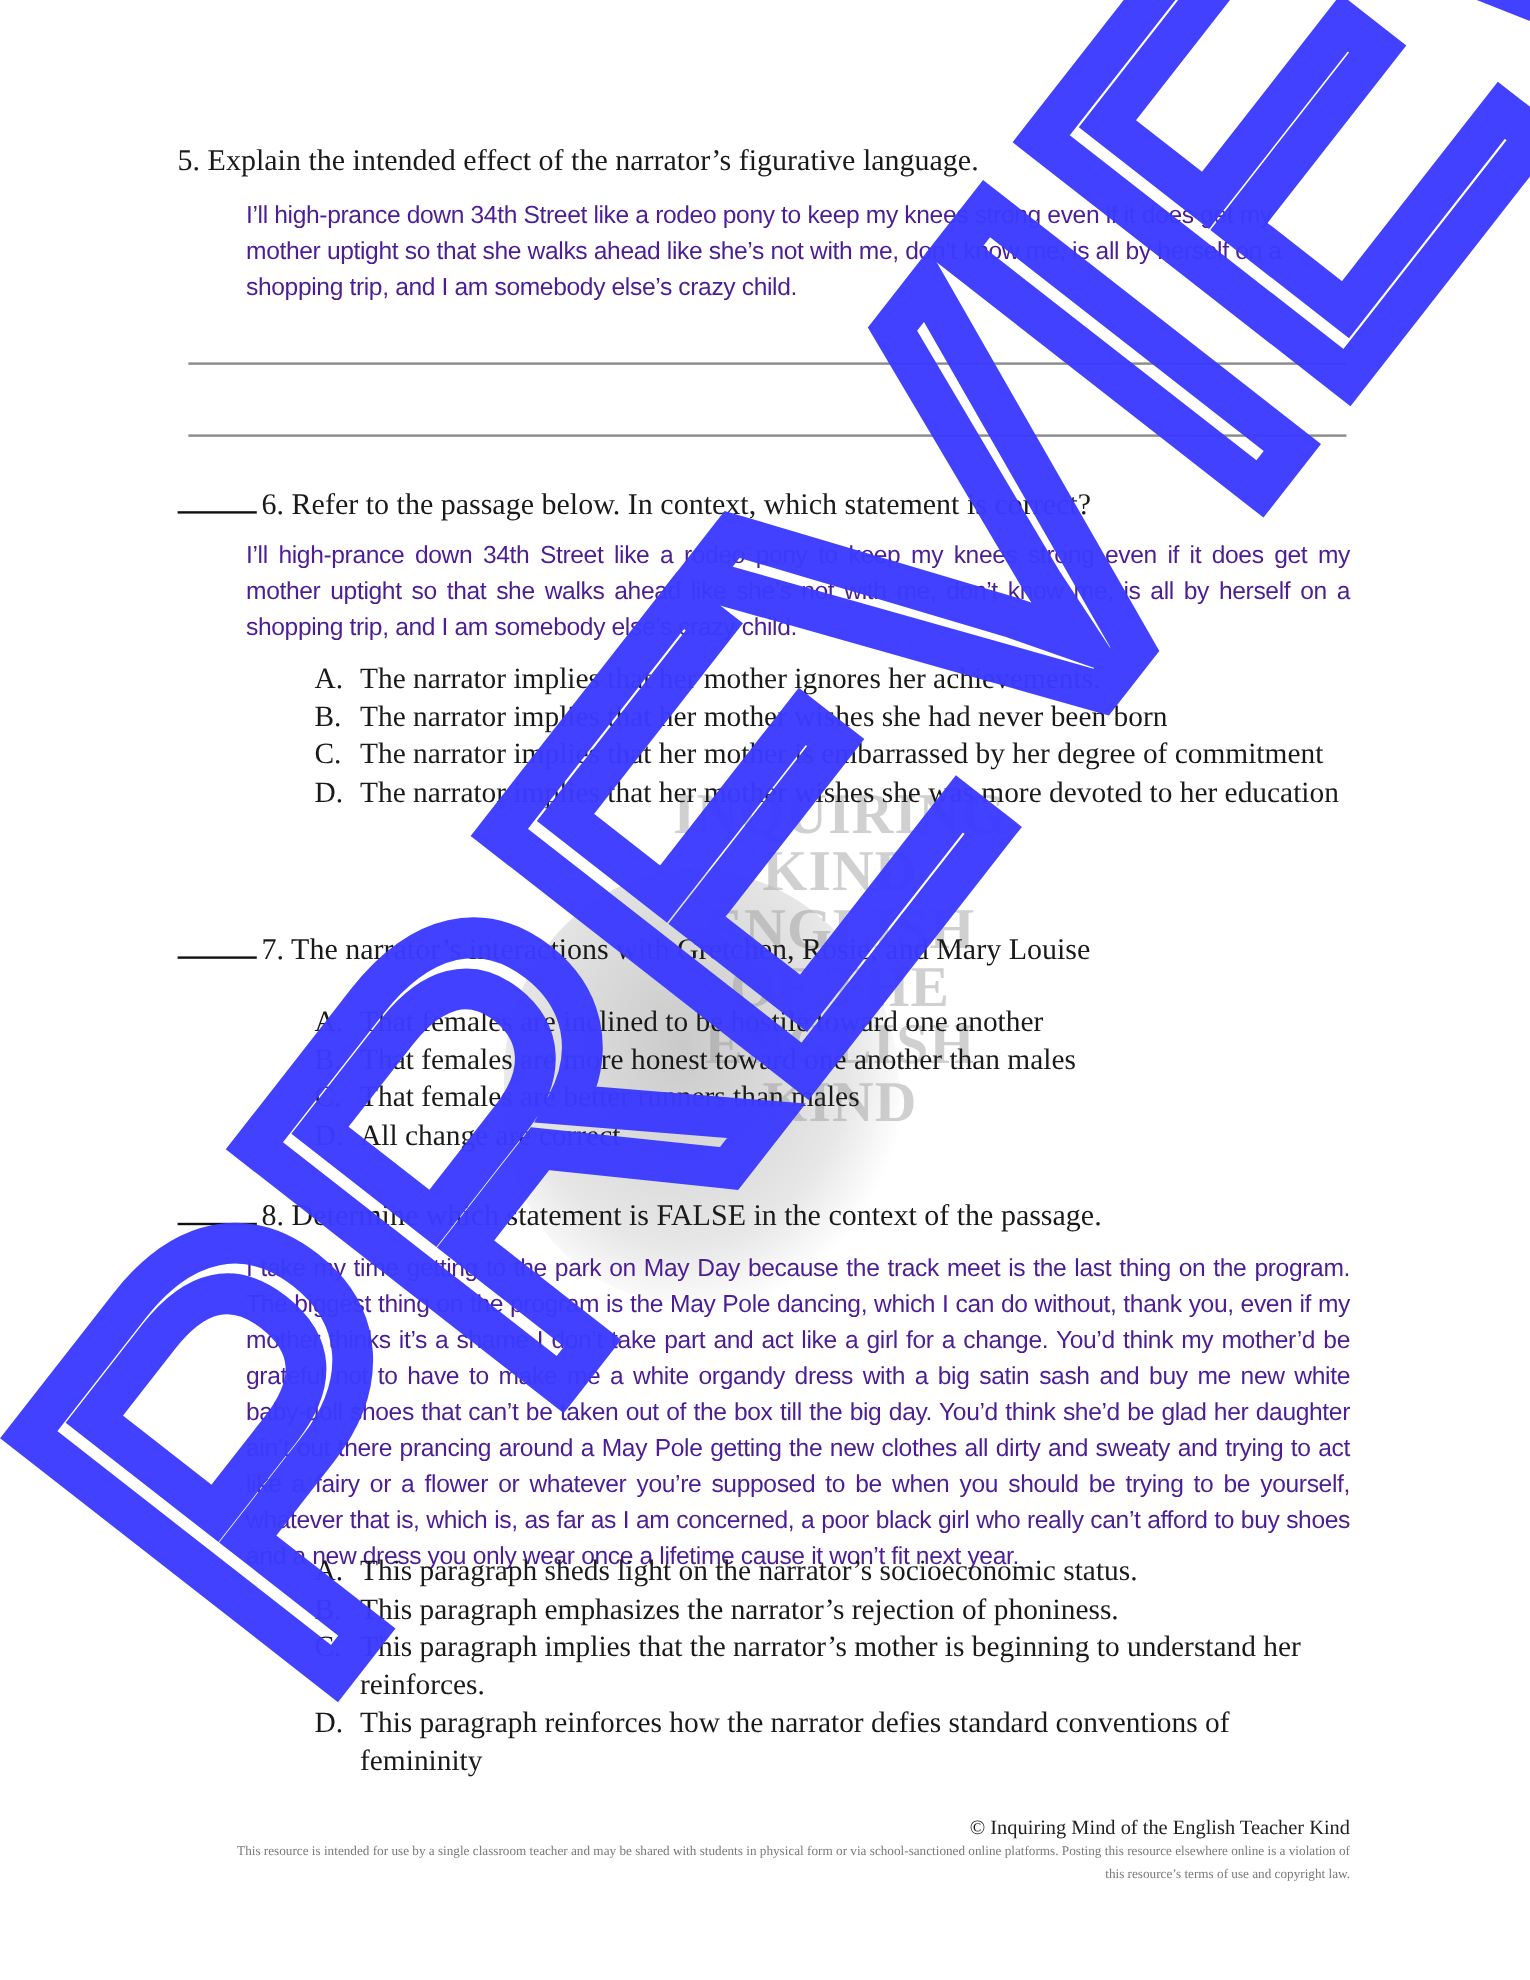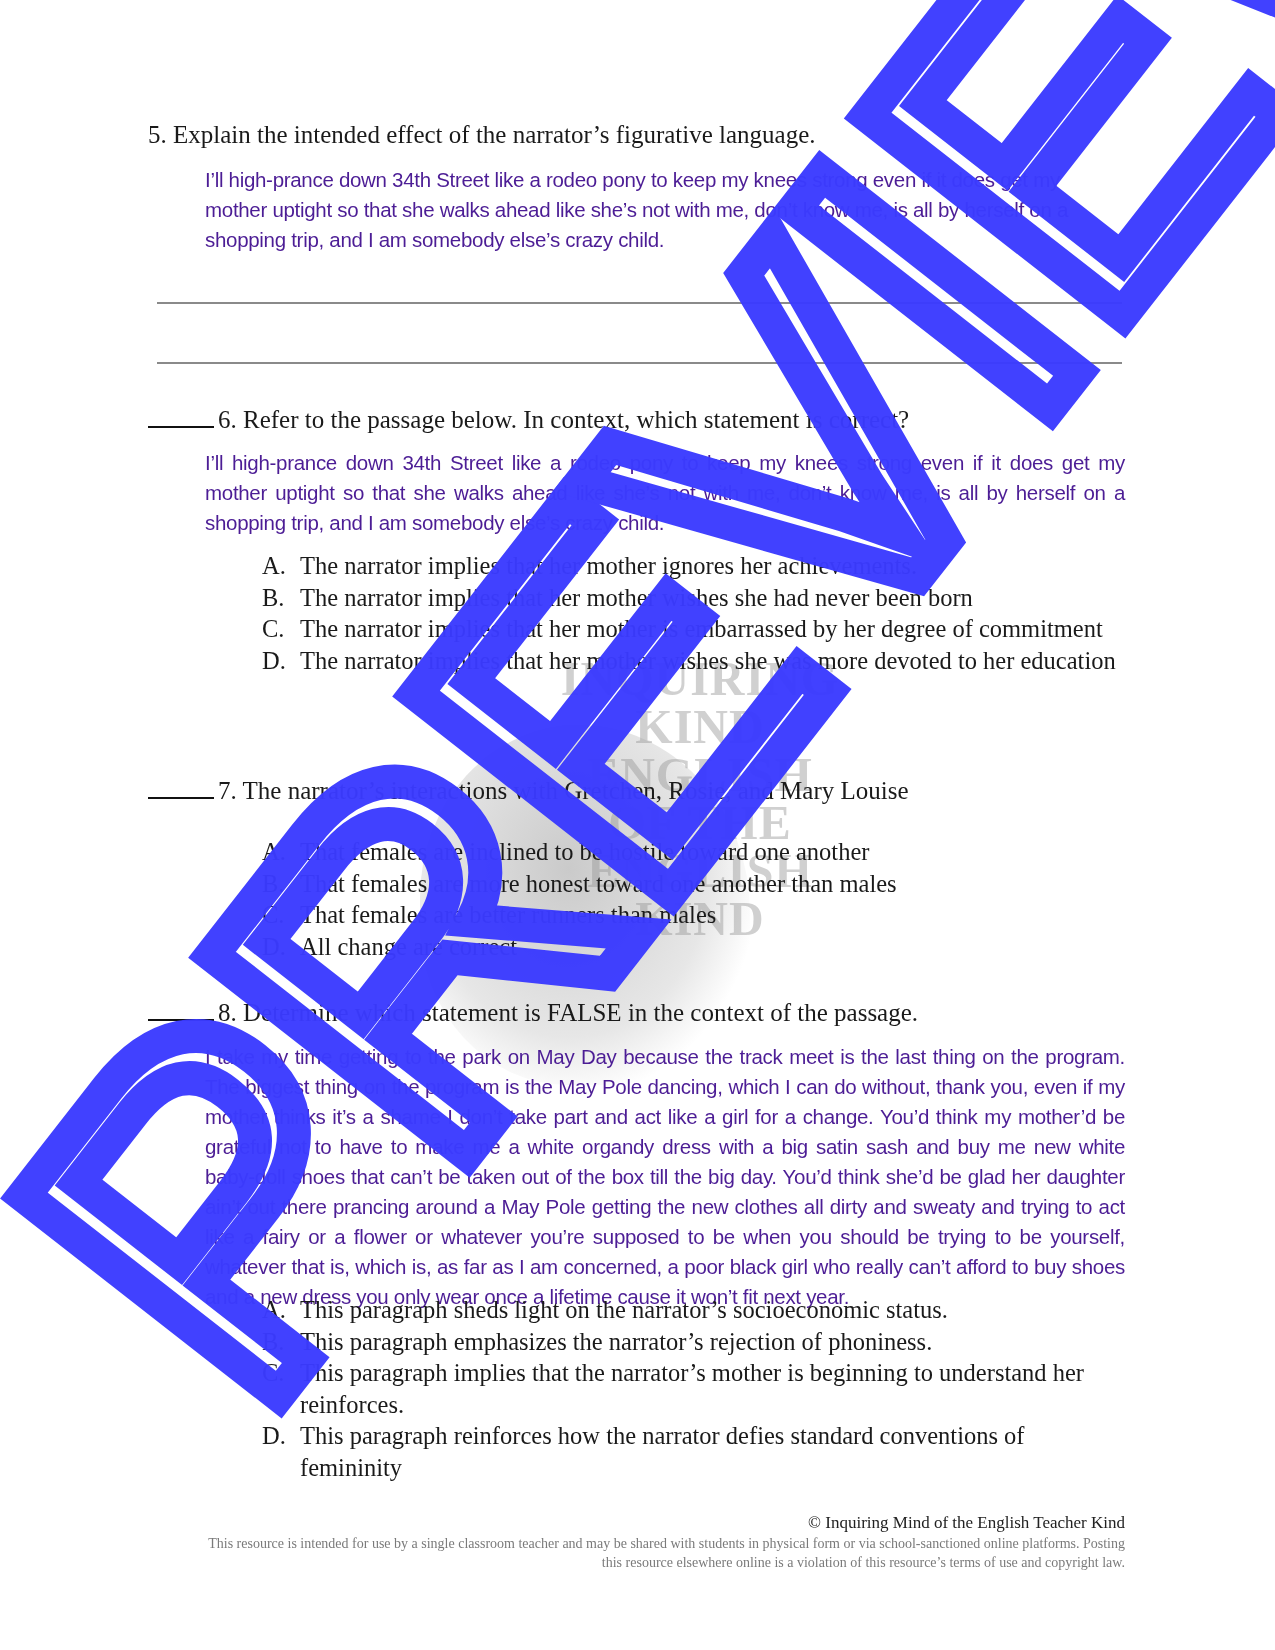--- a/index.html
+++ b/index.html
@@ -18,21 +18,21 @@
 
   .answer-line { position: absolute; left: 157px; width: 965px; height: 0; border-top: 2px solid #8a8a8a; }
 
   .options { position: absolute; left: 262px; width: 860px; font-size: 24.5px; line-height: 31.5px; }
   .opt { display: flex; }
   .opt .letter { width: 38px; flex: 0 0 38px; }
   .opt .text { flex: 1; }
 
   .footer { position: absolute; right: 150px; top: 1512px; text-align: right; }
   .footer .copy { font-size: 17px; line-height: 22px; color: #222; font-family: Liberation Serif, serif; }
-  .footer .notice { font-size: 14px; line-height: 19px; color: #7a7a7a; width: 940px; }
+  .footer .notice { font-size: 11px; line-height: 19px; color: #7a7a7a; width: 940px; }
 
   
   .logo-wm { position: absolute; left: 400px; top: 655px; width: 470px; height: 430px; pointer-events: none; }
   .logo-wm .dog { position: absolute; left: 20px; top: 70px; width: 330px; height: 360px; border-radius: 48% 52% 40% 45%;
                   background: radial-gradient(ellipse at 45% 40%, rgba(80,80,80,0.30), rgba(120,120,120,0.18) 55%, rgba(160,160,160,0.0) 75%); }
   .logo-wm .txt { position: absolute; left: 130px; top: 0; width: 340px; text-align: center;
                   font-family: "Liberation Serif", "DejaVu Serif", serif; font-weight: bold; color: rgba(150,150,150,0.45);
                   font-size: 48px; line-height: 48px; letter-spacing: 1px; }
 
   

